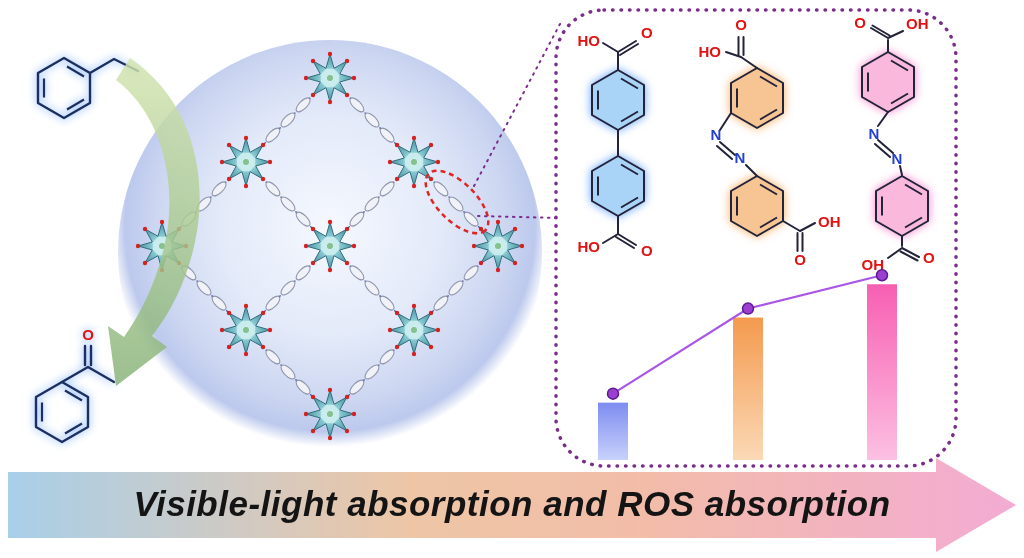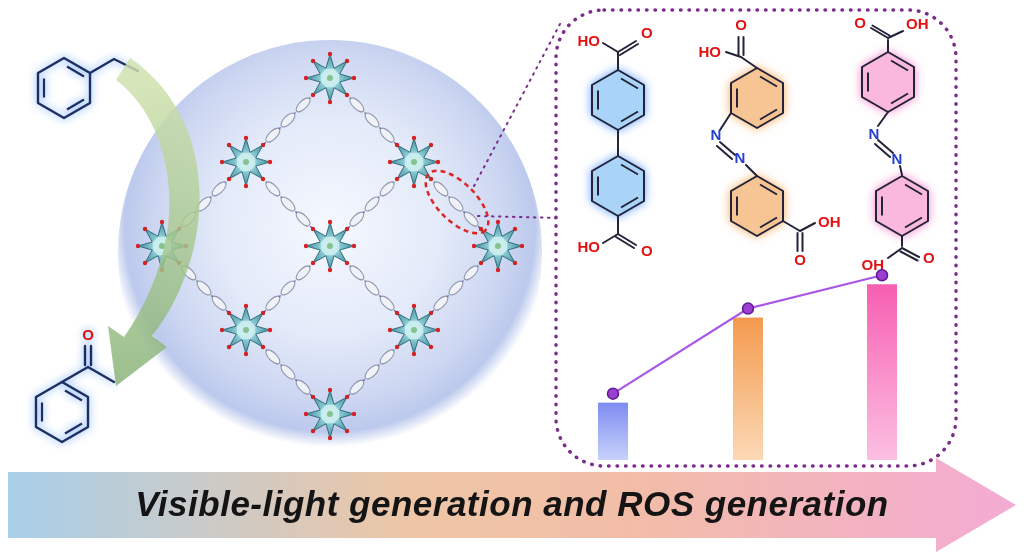--- a/index.html
+++ b/index.html
@@ -236,14 +236,14 @@
     <use href="#benzLine" transform="translate(62,412)"></use>
     <path d="M62,382 L88,367 M88,367 L114,382 M85,365 L85,346 M91,365 L91,346" stroke="#1c2f63" stroke-width="2.4" fill="none" stroke-linecap="round"></path>
     <text x="88" y="340" text-anchor="middle" class="atom-red">O</text>
   </g>
 
   <path d="M130,58 C186,96 206,162 198,224 C192,270 174,308 152,336
            L167,347 L116,386 L108,326 L124,337
            C146,306 162,268 168,226 C175,168 156,110 116,80 Z" fill="url(#greenGrad)" opacity="0.82"></path>
 </svg>
 
-<div class="banner-text">Visible-light generation and ROS generation</div>
+<div class="banner-text">Visible-light absorption and ROS absorption</div>
 </div>
 
 </body></html>

